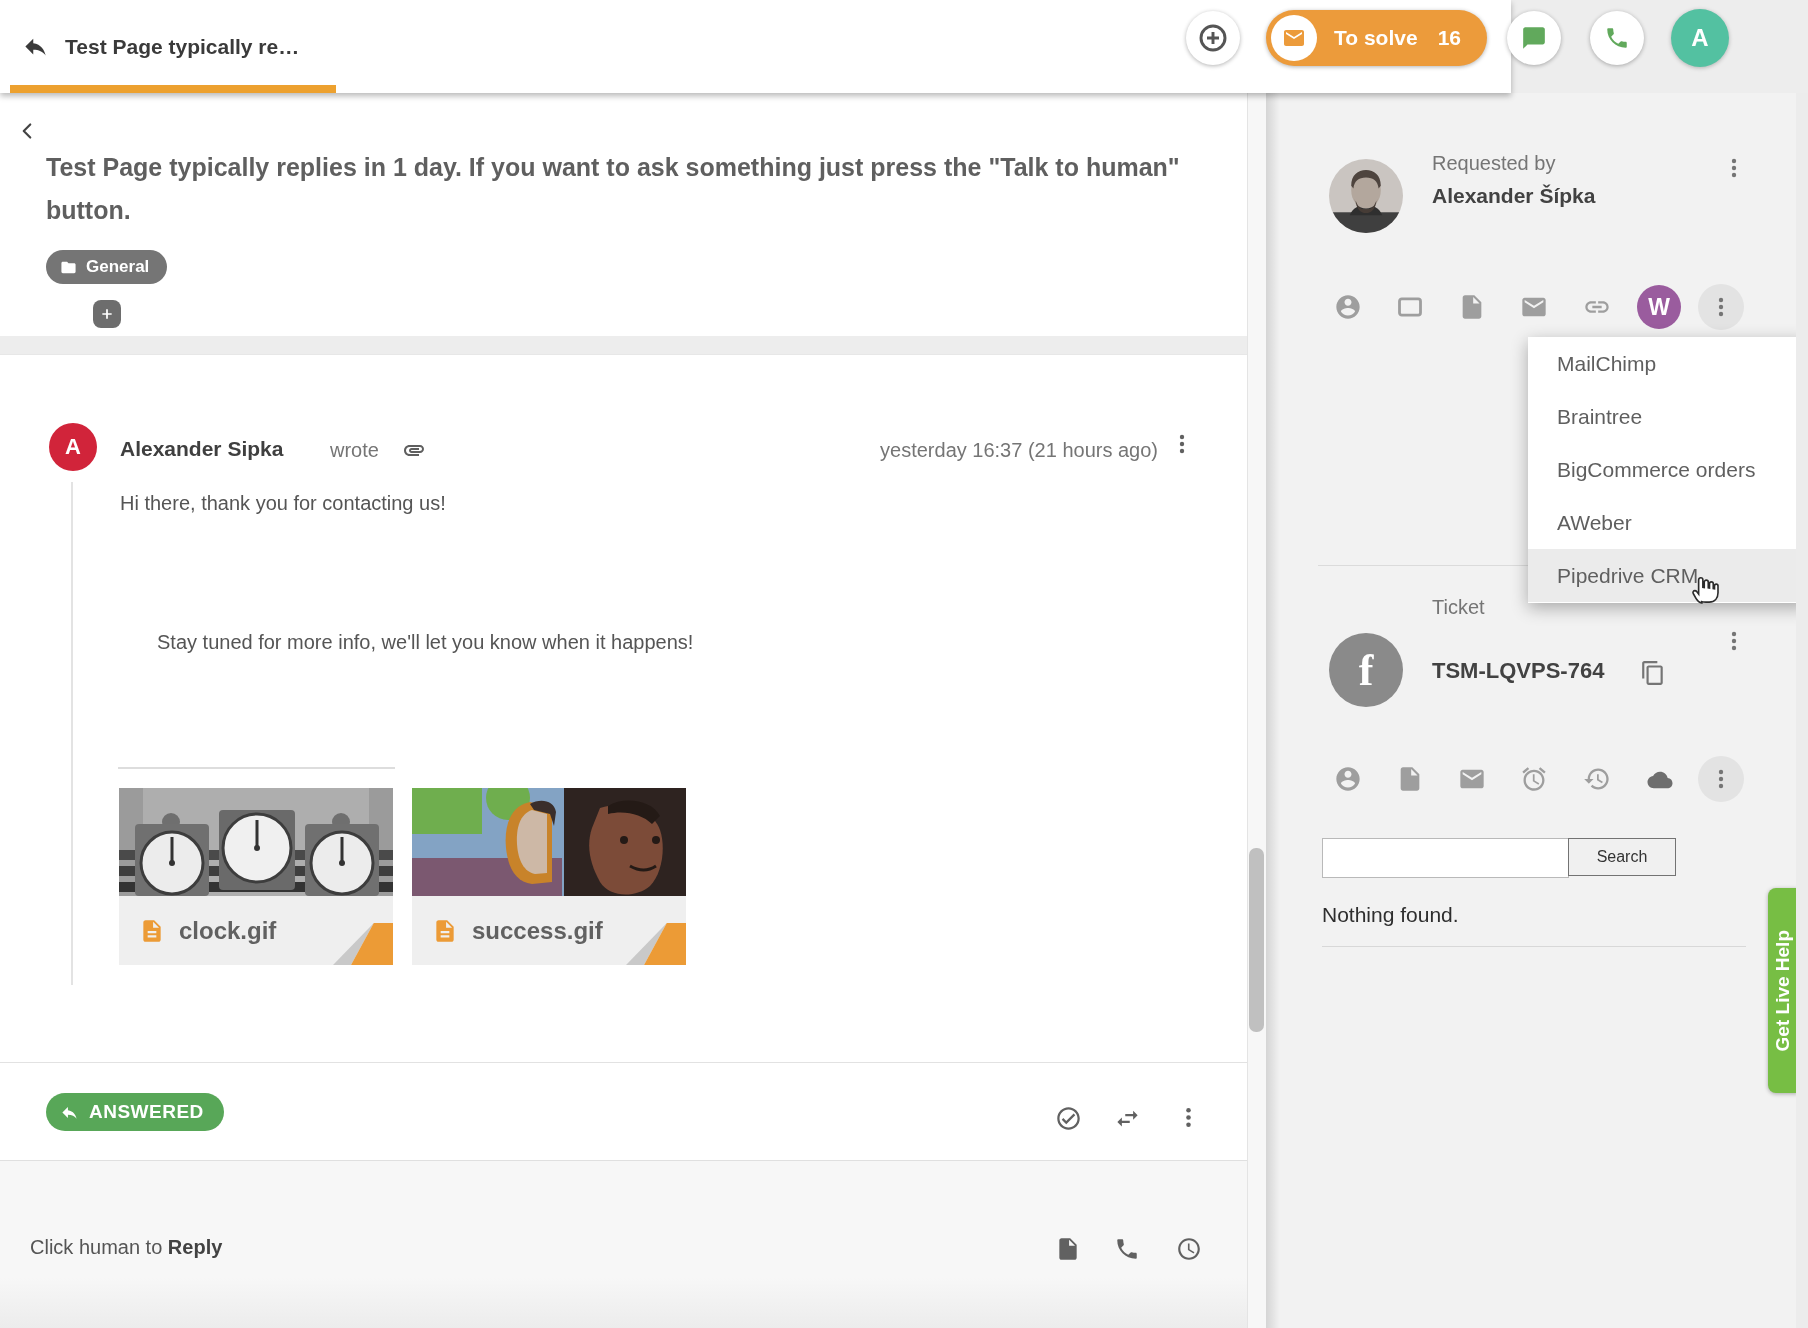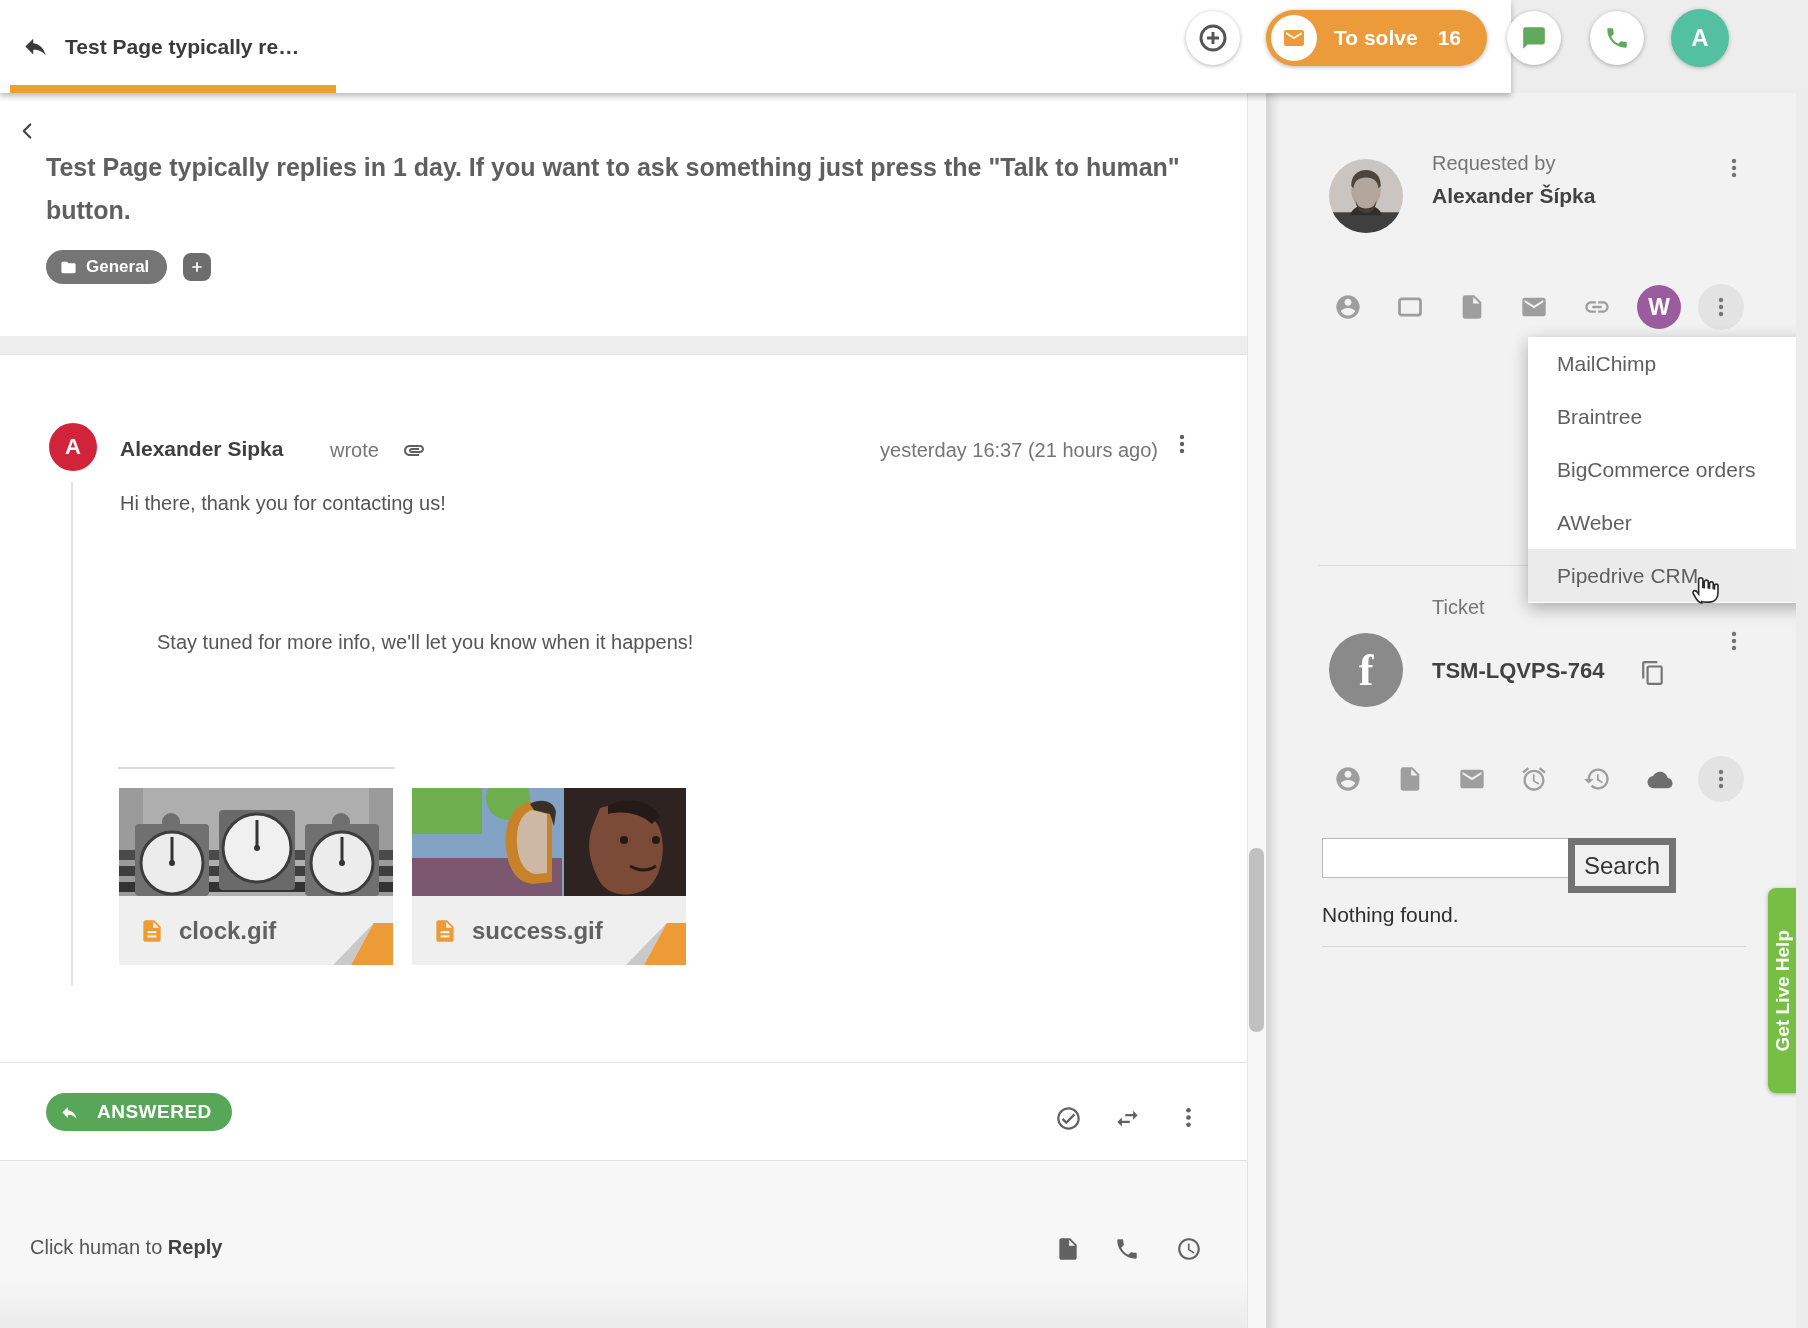--- a/index.html
+++ b/index.html
@@ -17,21 +17,21 @@
   .tosolve { left:1266px; top:10px; width:221px; height:56px; border-radius:28px; background:#EC9B3B; box-shadow:0 1px 4px rgba(0,0,0,.3); display:flex; align-items:center; cursor:pointer; }
   .tosolve-badge { width:46px; height:46px; margin-left:5px; border-radius:50%; background:#fff; display:flex; align-items:center; justify-content:center; }
   .tosolve-label { color:#fff; font-size:21px; font-weight:bold; margin-left:17px; }
   .tosolve-count { color:#fff; font-size:21px; font-weight:bold; margin-left:auto; margin-right:26px; }
   .agent-avatar { left:1671px; top:9px; width:58px; height:58px; border-radius:50%; background:#53C1A1; color:#fff; font-size:24px; font-weight:bold; display:flex; align-items:center; justify-content:center; box-shadow:0 1px 4px rgba(0,0,0,.25); cursor:pointer; }
 
   
   .header-card { left:0; top:93px; width:1248px; height:243px; background:#fff; }
   .back-chevron { left:14px; top:118px; color:#444; cursor:pointer; }
   .page-title { left:46px; top:146px; width:1150px; font-size:25px; font-weight:bold; color:#5f5f5f; line-height:43px; }
-  .tag-row { left:46px; top:250px; display:flex; align-items:center; gap:16px; }
+  .tag-row { left:46px; top:250px; display:flex; align-items:center; gap:16px;flex-direction:column; }
   .tag-pill { height:34px; border-radius:17px; background:#757575; color:#fff; display:flex; align-items:center; gap:9px; padding:0 18px 0 14px; font-size:17px; font-weight:bold; cursor:pointer; }
   .tag-add { width:28px; height:28px; border-radius:8px; background:#6d6d6d; color:#fff; display:flex; align-items:center; justify-content:center; cursor:pointer; }
 
   .conv-card { left:0; top:354px; width:1248px; height:708px; background:#fff; border-top:1px solid #e7e7e7; }
   .msg-avatar { left:49px; top:423px; width:48px; height:48px; border-radius:50%; background:#D1243A; color:#fff; font-size:22px; font-weight:bold; display:flex; align-items:center; justify-content:center; }
   .msg-author { left:120px; top:437px; font-size:21px; font-weight:bold; color:#3f3f3f; }
   .msg-wrote { left:330px; top:439px; font-size:20px; color:#757575; }
   .msg-attach-ic { left:402px; top:438px; color:#5f5f5f; }
   .msg-time { left:770px; top:439px; width:388px; text-align:right; font-size:20px; color:#757575; }
   .msg-kebab { left:1170px; top:432px; color:#616161; cursor:pointer; }
@@ -41,21 +41,21 @@
 
   .att-card { top:788px; width:274px; height:177px; cursor:pointer; }
   .att-img { width:274px; height:108px; overflow:hidden; }
   .att-footer { position:relative; width:274px; height:69px; background:#efefef; display:flex; align-items:center; gap:14px; padding-left:20px; overflow:hidden; }
   .att-name { font-size:24px; font-weight:bold; color:#616161; }
   .att-fold { position:absolute; right:0; bottom:0; width:60px; height:42px; }
   .fold-orange { position:absolute; inset:0; background:#EC9B36; clip-path:polygon(68% 0, 100% 0, 100% 100%, 30% 100%); }
   .fold-gray { position:absolute; inset:0; background:#c9c9c9; clip-path:polygon(68% 0, 30% 100%, 0 100%); }
 
   .footer-bar { left:0; top:1062px; width:1248px; height:98px; background:#fff; border-top:1px solid #e2e2e2; }
-  .answered { left:46px; top:1093px; height:38px; border-radius:19px; background:#58A758; color:#fff; display:flex; align-items:center; gap:18px; padding:0 20px 0 14px; font-size:19px; font-weight:bold; letter-spacing:.5px; cursor:pointer; }
+  .answered { left:46px; top:1093px; height:38px; border-radius:19px; background:#58A758; color:#fff; display:flex; align-items:center; gap:10px; padding:0 20px 0 14px; font-size:19px; font-weight:bold; letter-spacing:.5px; cursor:pointer; }
   .ic-btn { color:#616161; cursor:pointer; }
 
   .reply-card { left:0; top:1160px; width:1248px; height:168px; background:linear-gradient(#f7f7f7 70%, #ececec); border-top:1px solid #e0e0e0; }
   .reply-text { left:30px; top:1236px; font-size:20px; color:#555; }
   .reply-text b { color:#424242; }
 
   
   .mid-track { left:1247px; top:93px; width:19px; height:1235px; background:#f7f7f7; border-left:1px solid #e4e4e4; }
   .mid-thumb { left:1249px; top:848px; width:15px; height:184px; background:#c0c0c0; border-radius:7px; cursor:pointer; }
 
@@ -64,21 +64,21 @@
   .side-shadow { left:1266px; top:93px; width:14px; height:1235px; background:linear-gradient(to right, rgba(0,0,0,.12), rgba(0,0,0,0)); }
   .side-label { font-size:20px; color:#757575; }
   .side-name { font-size:21px; font-weight:bold; color:#424242; }
   .round-av { width:74px; height:74px; border-radius:50%; overflow:hidden; }
   .fb-av { left:1329px; top:633px; width:74px; height:74px; border-radius:50%; background:#8a8a8a; color:#fff; display:flex; align-items:center; justify-content:center; font-size:44px; font-weight:bold; font-family:"Liberation Serif", serif; }
   .side-ic { color:#9e9e9e; cursor:pointer; }
   .wp-badge { left:1637px; top:285px; width:44px; height:44px; border-radius:50%; background:#9A5C9E; color:#fff; font-size:23px; font-weight:bold; display:flex; align-items:center; justify-content:center; cursor:pointer; }
   .more-circle { width:46px; height:46px; border-radius:50%; background:#e3e3e3; display:flex; align-items:center; justify-content:center; color:#757575; cursor:pointer; }
   .divider { height:1px; background:#dbdbdb; }
   .search-input { left:1322px; top:838px; width:247px; height:40px; border:1px solid #b9b9b9; background:#fff; font-size:20px; padding:0 10px; outline:none; }
-  .search-btn { left:1568px; top:838px; width:108px; height:55px; border:7px solid #737373; background:#f0f0f0; font-size:24px; color:#333; cursor:pointer; }
+  .search-btn { left:1568px; top:838px; width:108px; height:38px; border:1px solid #737373; background:#f0f0f0; font-size:16px; color:#333; cursor:pointer; }
   .nothing { left:1322px; top:903px; font-size:21px; color:#2e2e2e; }
 
   
   .menu { left:1528px; top:337px; width:280px; height:266px; background:#fff; box-shadow:0 5px 16px rgba(0,0,0,.3); z-index:60; }
   .menu-item { height:53px; display:flex; align-items:center; padding-left:29px; font-size:21px; color:#5f5f5f; cursor:pointer; }
   .menu-item.hover { background:#ebebeb; }
 
   
   .live-help { left:1768px; top:888px; width:30px; height:205px; background:#77BE44; border-radius:8px 0 0 8px; display:flex; align-items:center; justify-content:center; box-shadow:0 1px 4px rgba(0,0,0,.3); z-index:55; cursor:pointer; }
   .live-help span { writing-mode:vertical-rl; transform:rotate(180deg); color:#fff; font-size:19px; font-weight:bold; white-space:nowrap; }

